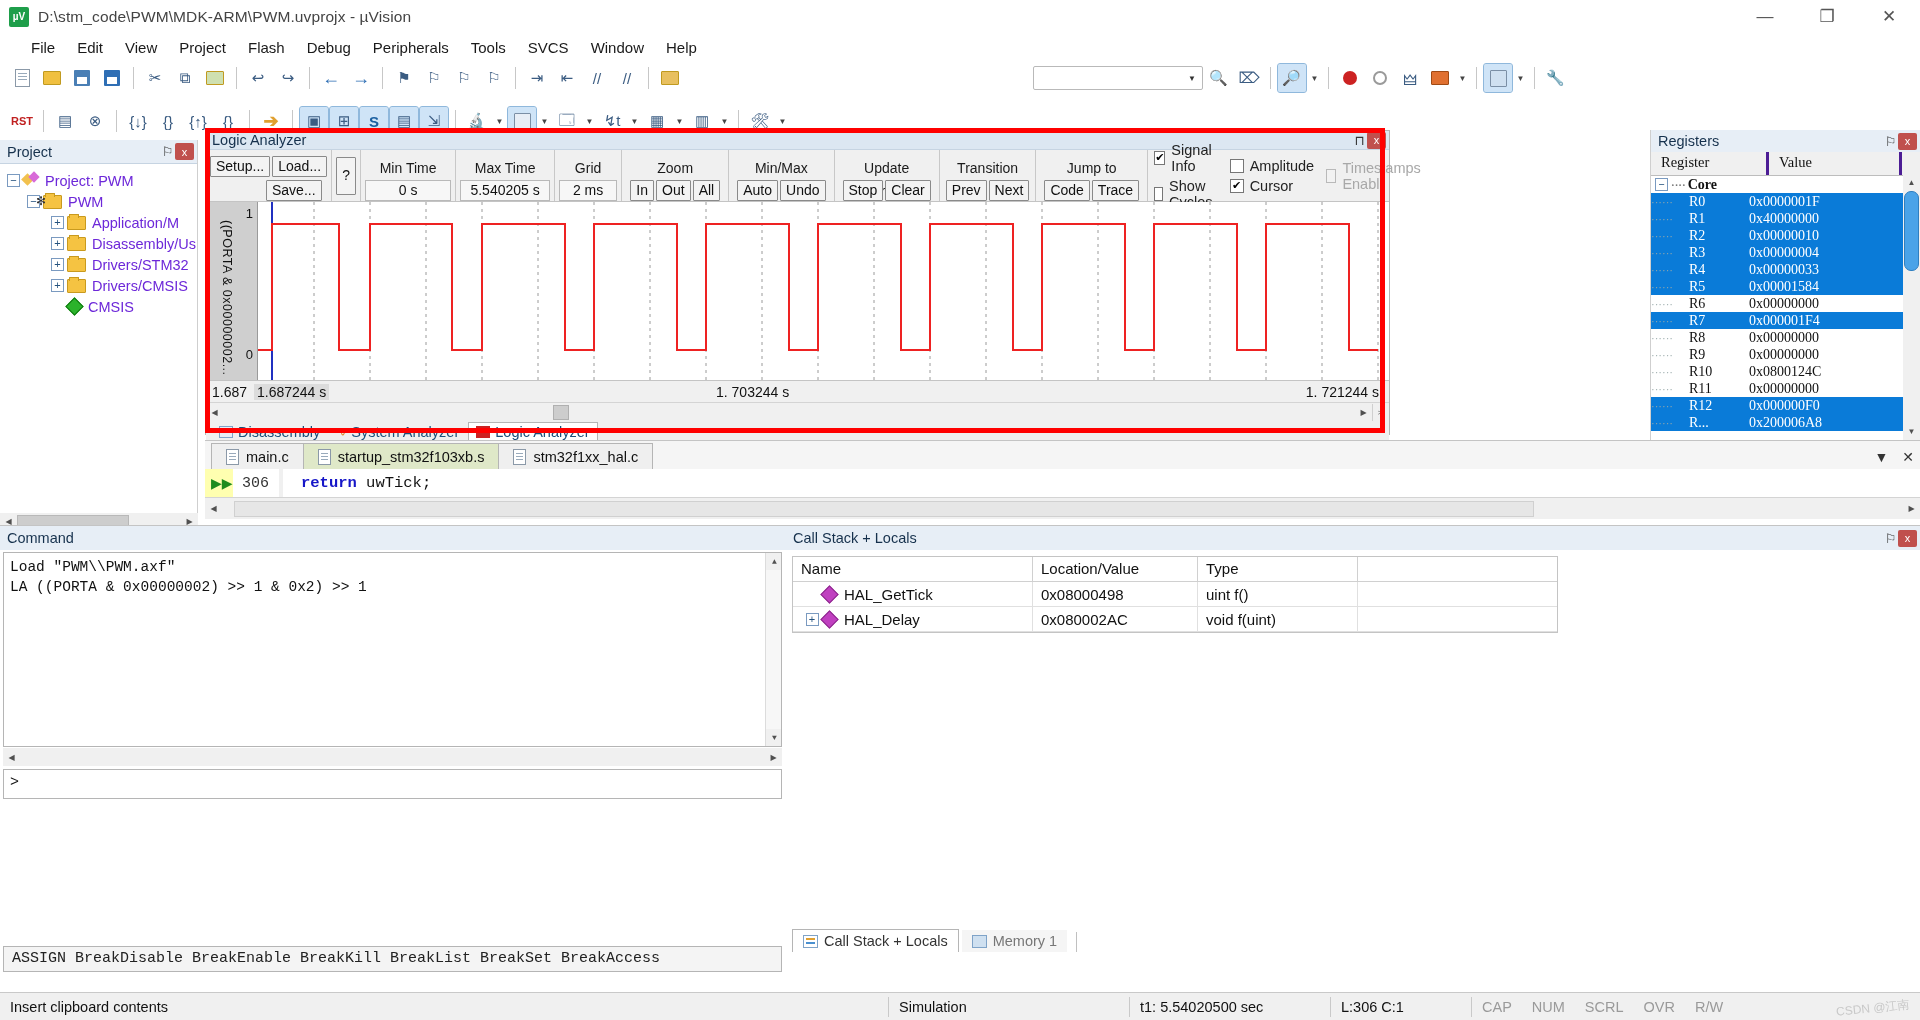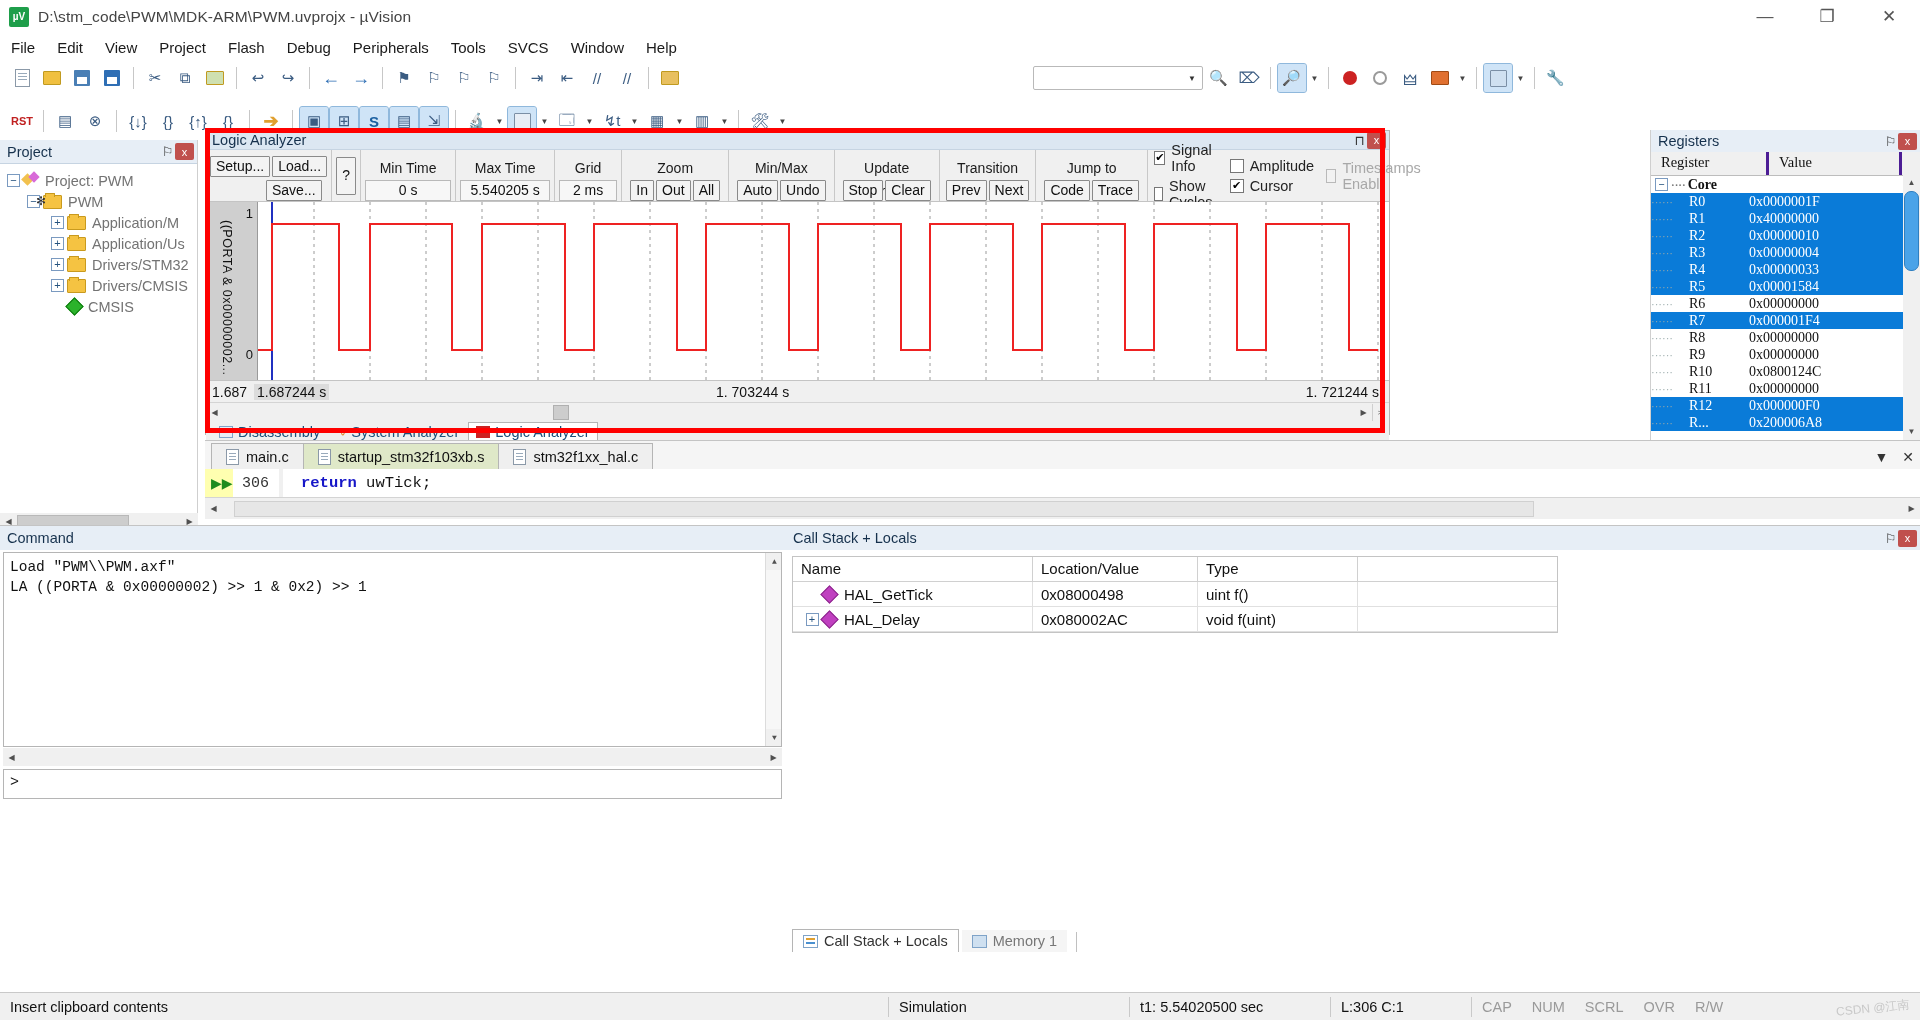--- a/index.html
+++ b/index.html
@@ -28,21 +28,21 @@
   .title-text { font-size:15.5px; color:#444; letter-spacing:0.1px;}
   .win-btns { position:absolute; right:0; top:0; height:33px; display:flex; }
   .win-btn {
     width:62px; height:33px; display:flex; align-items:center; justify-content:center;
     color:#555; font-size:17px;
   }
 
   
   .menubar {
     position:absolute; left:0; top:33px; width:1920px; height:28px;
-    background:#ffffff; display:flex; align-items:center; padding-left:0;
+    background:#ffffff; display:flex; align-items:center; padding-left:20px;
   }
   .menu-item {
     padding:3px 11px; font-size:15px; color:#1a1a1a; cursor:default;
   }
 
   
   .toolbar {
     position:absolute; left:0; width:1920px; height:34px;
     background:#ffffff; display:flex; align-items:center; padding-left:8px;
     gap:2px;
@@ -95,21 +95,21 @@
   }
   .tdots { width:13px; margin-right:3px; flex:0 0 13px; }
   .ic-proj { width:17px;height:15px; margin-right:5px; position:relative;}
   .ic-proj:before{content:"";position:absolute;left:0;top:2px;width:9px;height:9px;background:#f2c14e;transform:rotate(45deg);}
   .ic-proj:after{content:"";position:absolute;left:7px;top:0px;width:8px;height:8px;background:#d86ad8;transform:rotate(45deg);}
   .ic-folder { width:19px;height:14px;margin-right:6px;background:#f5c342;border:1px solid #c99a1e;border-radius:1px;position:relative;}
   .ic-folder:before{content:"";position:absolute;left:1px;top:-3px;width:8px;height:3px;background:#f5c342;border:1px solid #c99a1e;border-bottom:none;border-radius:1px 1px 0 0;}
   .ic-folder.gear:after{content:"✻";position:absolute;left:-8px;top:-2px;font-size:12px;color:#333;}
   .ic-diamond{width:15px;height:15px;margin-right:6px;position:relative;}
   .ic-diamond:before{content:"";position:absolute;left:1px;top:1px;width:11px;height:11px;background:#2bb32b;border:1px solid #0d7a0d;transform:rotate(45deg);}
-  .tlabel { color:#737373; }
+  .tlabel { color:#6d28d9; }
 
   
   .proj-hscroll {
     position:absolute; left:0; bottom:0; width:198px; height:17px; background:#f0f0f0;
     display:flex; align-items:center;
   }
   .sb-arrow { width:17px;height:17px;background:#f0f0f0;display:flex;align-items:center;justify-content:center;font-size:8px;color:#505050;}
   .sb-thumb { height:13px; background:#cdcdcd; border:1px solid #b8b8b8;}
 
   
@@ -471,21 +471,21 @@
         <span class="tlabel">PWM</span>
       </div>
       <div class="tnode" style="padding-left:44px">
         <span class="texp">+</span>
         <span class="ic-folder"></span>
         <span class="tlabel">Application/M</span>
       </div>
       <div class="tnode" style="padding-left:44px">
         <span class="texp">+</span>
         <span class="ic-folder"></span>
-        <span class="tlabel">Application/Us</span>
+        <span class="tlabel">Disassembly/Us</span>
       </div>
       <div class="tnode" style="padding-left:44px">
         <span class="texp">+</span>
         <span class="ic-folder"></span>
         <span class="tlabel">Drivers/STM32</span>
       </div>
       <div class="tnode" style="padding-left:44px">
         <span class="texp">+</span>
         <span class="ic-folder"></span>
         <span class="tlabel">Drivers/CMSIS</span>
@@ -841,20 +841,21 @@
       </div>
     </div>
     <div class="cmd-hscroll">
       <div class="sb-arrow">◀</div>
       <div style="flex:1"></div>
       <div class="sb-arrow">▶</div>
     </div>
     <div class="cmd-prompt">
       <span>&gt;</span>
     </div>
+    <div class="cmd-help">ASSIGN BreakDisable BreakEnable BreakKill BreakList BreakSet BreakAccess</div>
   </div>
 
   <div class="cs-panel">
     <div class="cs-head">
       <span>Call Stack + Locals</span>
       <span class="sp"></span>
       <span class="pin-ic">⚐</span>
       <span class="close-ic">x</span>
     </div>
     <div class="cs-table">

